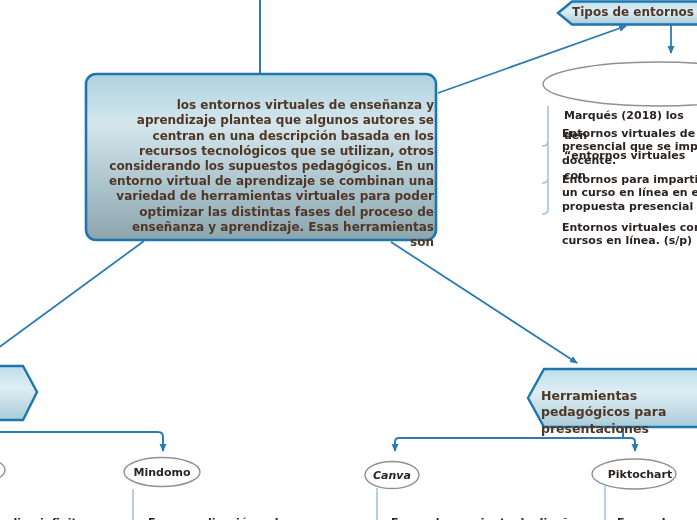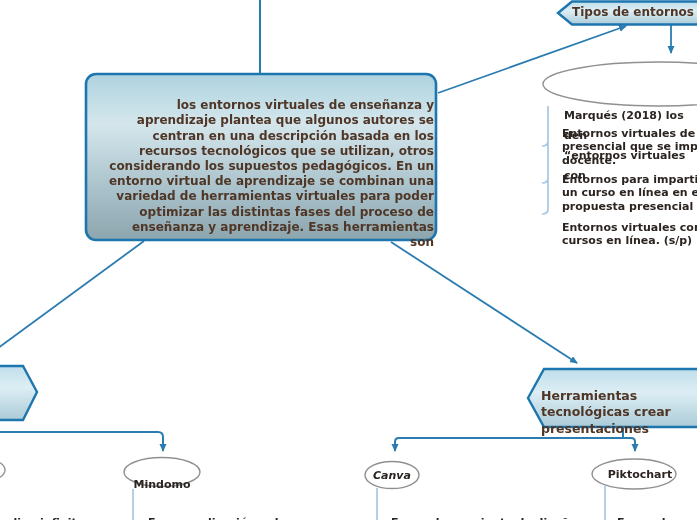--- a/index.html
+++ b/index.html
@@ -101,25 +101,25 @@
 un curso en línea en el mar
 propuesta presencial</span>
   </div>
   <div class="txt small list-item" style="top:208px;">
     <span>Entornos virtuales comple
 cursos en línea. (s/p)</span>
   </div>
 
   <div class="txt node-text herr-text">
     <span>Herramientas
-tecnológicas crear
+pedagógicos para
 presentaciones</span>
   </div>
 
-  <div class="txt small ellipse-label" style="left:124px;top:466px;width:76px;margin-top:12px;">
+  <div class="txt small ellipse-label" style="left:124px;top:466px;width:76px;">
     <span>Mindomo</span>
   </div>
   <div class="txt small ellipse-label" style="left:362px;top:469px;width:60px;font-style:italic;">
     <span>Canva</span>
   </div>
   <div class="txt small ellipse-label" style="left:592px;top:468px;width:96px;">
     <span>Piktochart</span>
   </div>
 
   <div class="txt small desc" style="left:-2px;top:501px;width:120px;">

